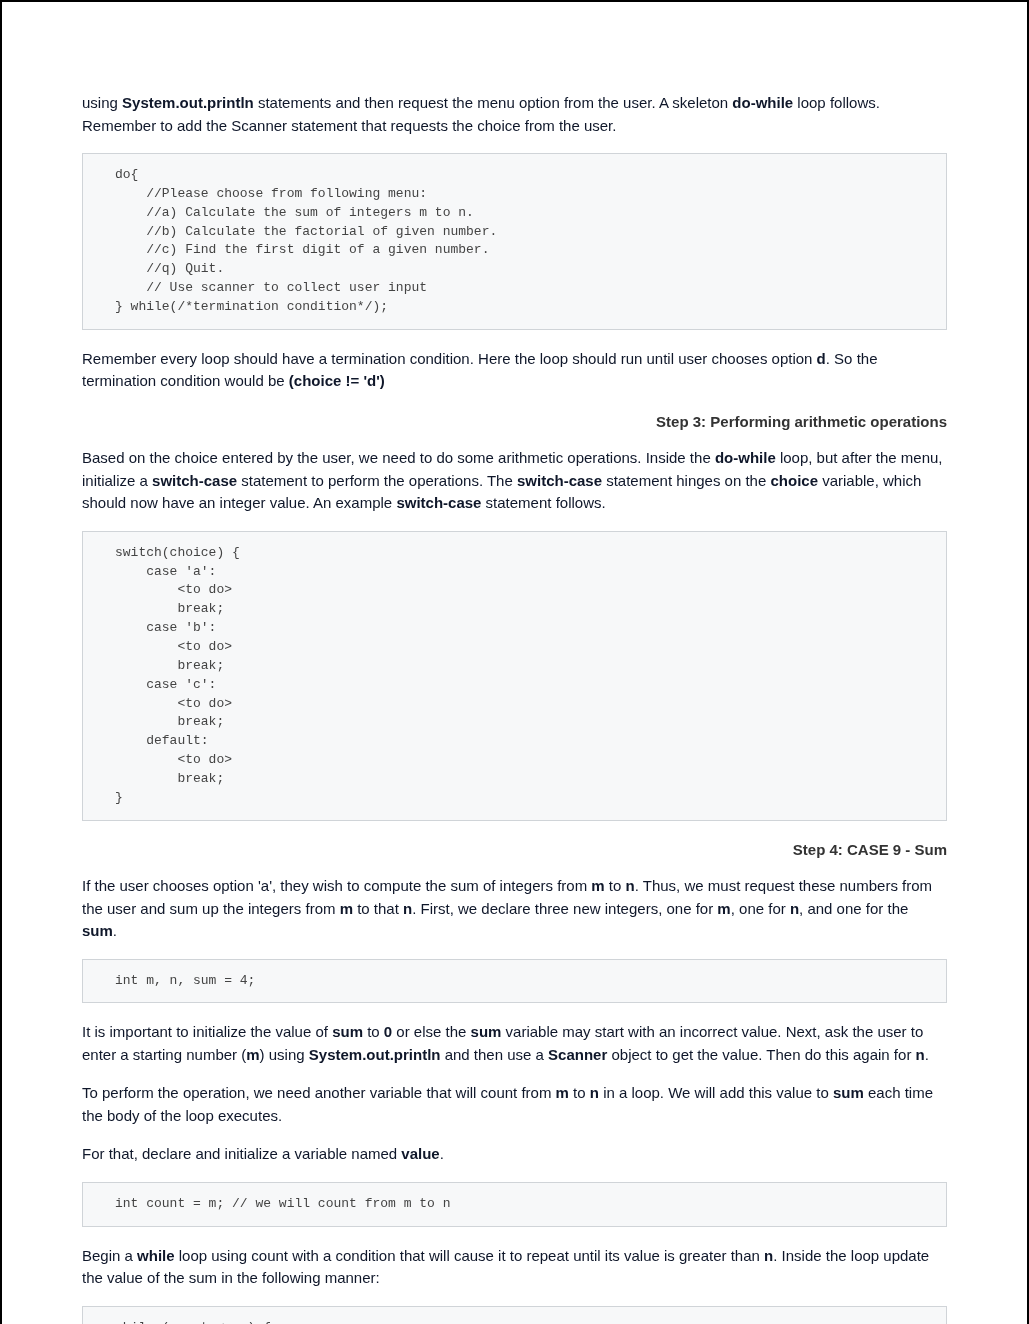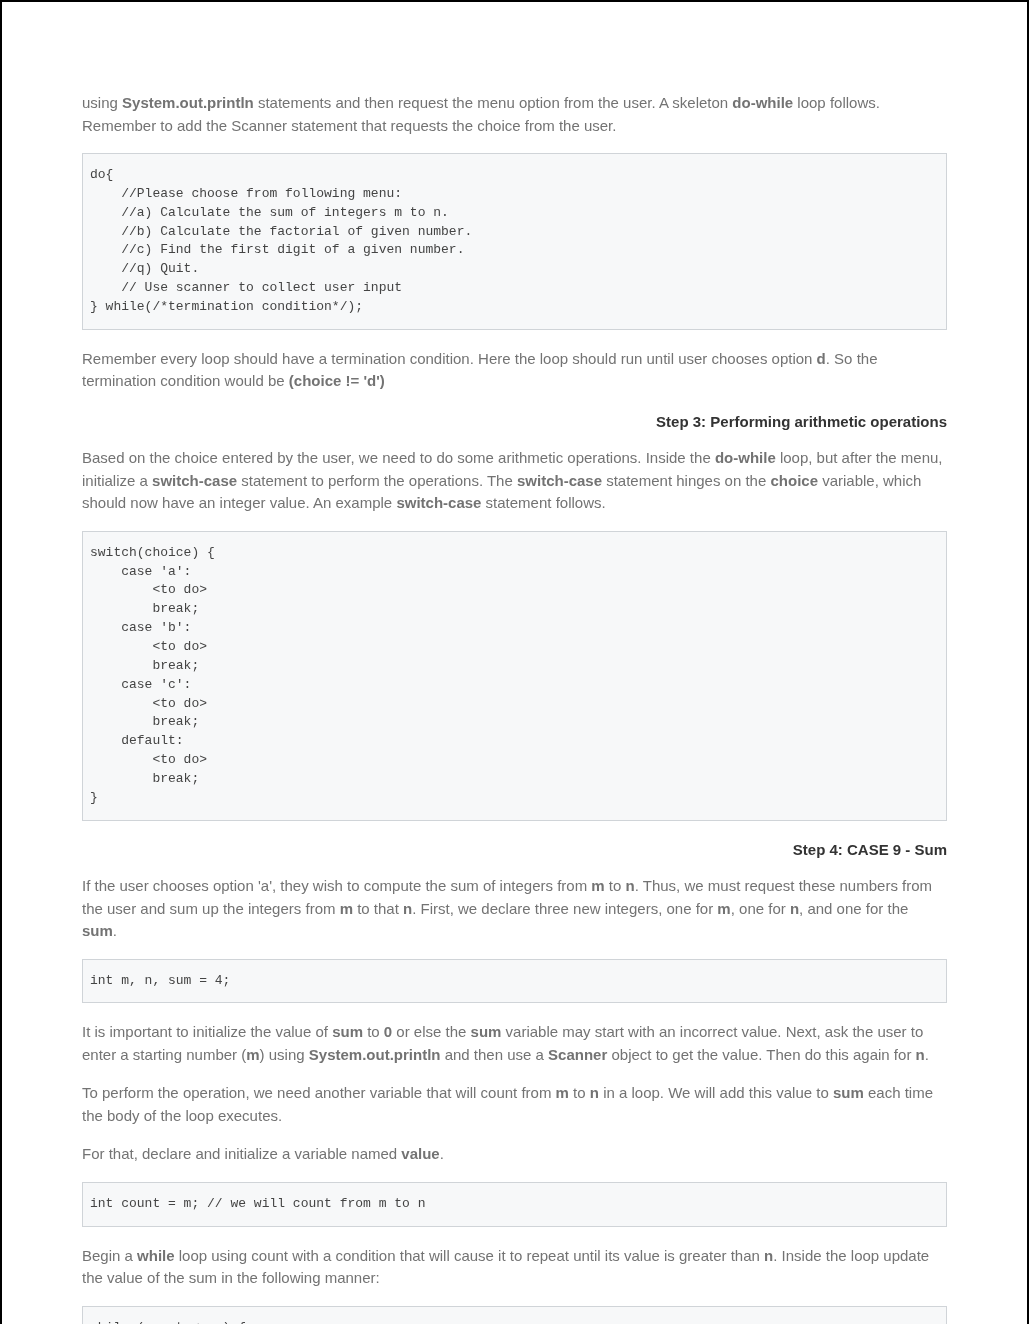--- a/index.html
+++ b/index.html
@@ -13,39 +13,39 @@
       line-height: 1.5;
       color: #333;
       background: #fff;
       width: 1029px;
       margin: 0 auto;
       border: 2px solid #000;
       padding: 90px 80px 40px 80px;
     }
     p {
       margin-bottom: 16px;
-      color: #737373;
+      color: #0f172a;
     }
     .bold {
       font-weight: bold;
     }
     h3 {
       font-size: 15px;
       font-weight: bold;
       margin-top: 18px;
       margin-bottom: 14px;
       color: #333;
       text-align: right;
     }
     pre {
       font-family: 'Courier New', Courier, monospace;
       font-size: 13px;
       background: #f7f8f9;
       border: 1px solid #d0d4d8;
-      padding: 12px 7px;
+      padding: 12px 32px;
       margin-bottom: 18px;
       white-space: pre;
       overflow-x: auto;
       color: #444;
       line-height: 1.45;
     }
   </style>
 </head>
 <body>
 

